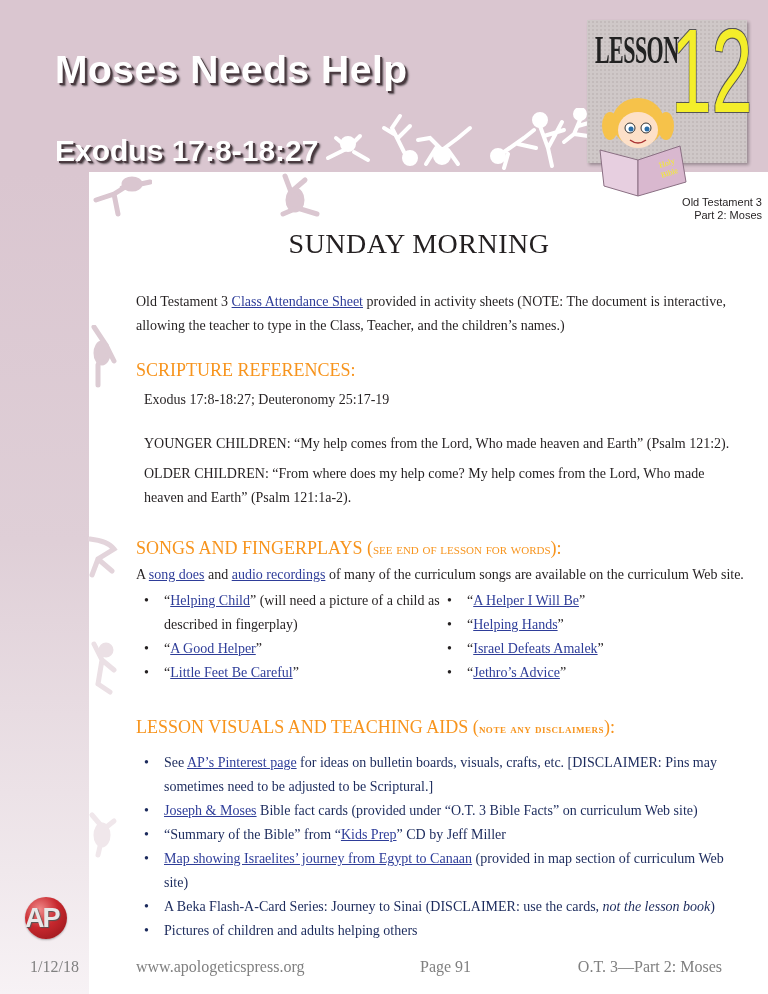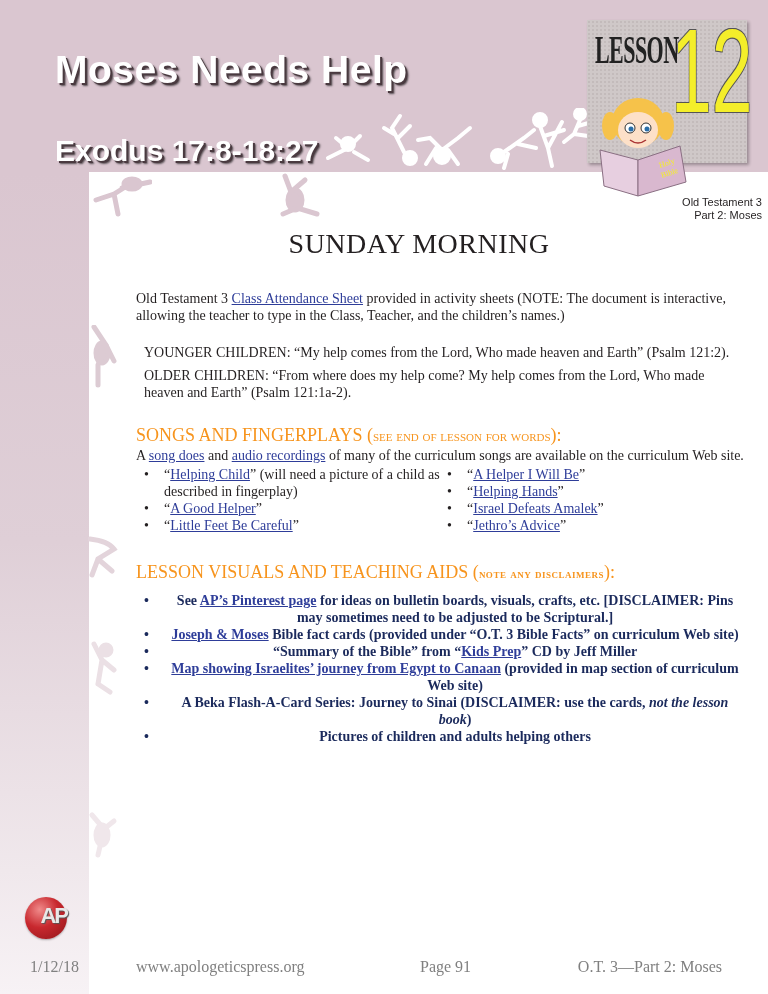--- a/index.html
+++ b/index.html
@@ -56,55 +56,55 @@
   }
 
   .deco-figure { position: absolute; }
 
   .page-heading {
     position: absolute; left: 0; top: 228px; width: 768px; text-align: center;
     padding-left: 70px;
     font-family: "Liberation Serif", serif; font-size: 28px; color: #231f20; letter-spacing: 0.5px;
   }
 
-  .content { position: absolute; left: 136px; top: 290px; width: 610px; font-size: 14px; line-height: 17px; }
+  .content { position: absolute; left: 136px; top: 290px; width: 610px; font-size: 14px; line-height: 24px; }
   .intro { margin-bottom: 20px; }
   a, .link { color: #2e3d99; text-decoration: underline; }
 
   .section-title {
     color: #f7941d; font-family: "Liberation Serif", serif; font-size: 18px; margin-bottom: 6px;
   }
   .section-title .small-caps { font-variant: small-caps; font-size: 15px; }
   .section-title .small-caps-bold { font-variant: small-caps; font-size: 13px; font-weight: bold; letter-spacing: 0.5px; }
   .section-body { padding-left: 8px; }
   .section { margin-bottom: 20px; }
   .para { margin-bottom: 6px; }
 
   .song-grid { display: flex; padding-left: 4px; margin-top: 2px; }
   .song-col { width: 306px; }
   ul.bul { list-style: none; }
   ul.bul li { position: relative; padding-left: 24px; }
   ul.bul li::before { content: "•"; position: absolute; left: 4px; top: 0; }
 
-  .visuals { color: #1b2a5c; font-weight: bold; padding-left: 4px; margin-top: 10px; text-align: center; }
+  .visuals { color: #1b2a5c; font-weight: normal; padding-left: 4px; margin-top: 10px; }
   .visuals li { margin-bottom: 0px; }
   .visuals a { color: #2e3d99; }
 
   .footer {
     position: absolute; top: 958px; font-family: "Liberation Serif", serif;
     font-size: 16px; color: #808080;
   }
   .ap-logo {
     position: absolute; left: 25px; top: 897px; width: 42px; height: 42px; border-radius: 50%;
     background: radial-gradient(circle at 35% 30%, #f08a8a 0%, #c8282e 45%, #8e1519 100%);
     box-shadow: 0 1px 2px rgba(0,0,0,0.3);
   }
   .ap-logo span {
-    position: absolute; left: 0; top: 6px; width: 42px; text-align: right;
-    font-family: "Liberation Sans", sans-serif; font-weight: bold; font-size: 22px; color: #e8e8e8;
+    position: absolute; left: 0; top: 6px; width: 42px; text-align: left;
+    font-family: "Liberation Sans", sans-serif; font-weight: bold; font-size: 27px; color: #e8e8e8;
     text-shadow: 1px 1px 1px #555; letter-spacing: -2px;
   }
 </style>
 </head>
 <body>
 
 <div class="header-band"></div>
 <div class="side-band"></div>
 
 <div class="title">Moses Needs Help</div>
@@ -187,20 +187,24 @@
       <path d="M4 10 L16 24 L10 50 M16 24 L26 16"></path>
       <ellipse cx="14" cy="30" rx="6" ry="10" fill="#f0e7eb"></ellipse>
     </g>
 </svg>
 
 <div class="page-heading">SUNDAY MORNING</div>
 
 <div class="content">
   <p class="intro"><span>Old Testament 3 </span><a class="link">Class Attendance Sheet</a><span> provided in activity sheets (NOTE: The document is interactive, allowing the teacher to type in the Class, Teacher, and the children’s names.)</span></p>
 
+  <div class="section">
+    <div class="section-title">SCRIPTURE REFERENCES:</div>
+    <div class="section-body">Exodus 17:8-18:27; Deuteronomy 25:17-19</div>
+  </div>
 
   <div class="section">
     <div class="section-body">
       <p class="para">YOUNGER CHILDREN: “My help comes from the Lord, Who made heaven and Earth” (Psalm 121:2).</p>
       <p class="para">OLDER CHILDREN: “From where does my help come? My help comes from the Lord, Who made heaven and Earth” (Psalm 121:1a-2).</p>
     </div>
   </div>
 
   <div class="section" style="margin-top:26px;">
     <div class="section-title" style="margin-bottom:2px;"><span>SONGS AND FINGERPLAYS (</span><span class="small-caps">see end of lesson for words</span><span>):</span></div>

